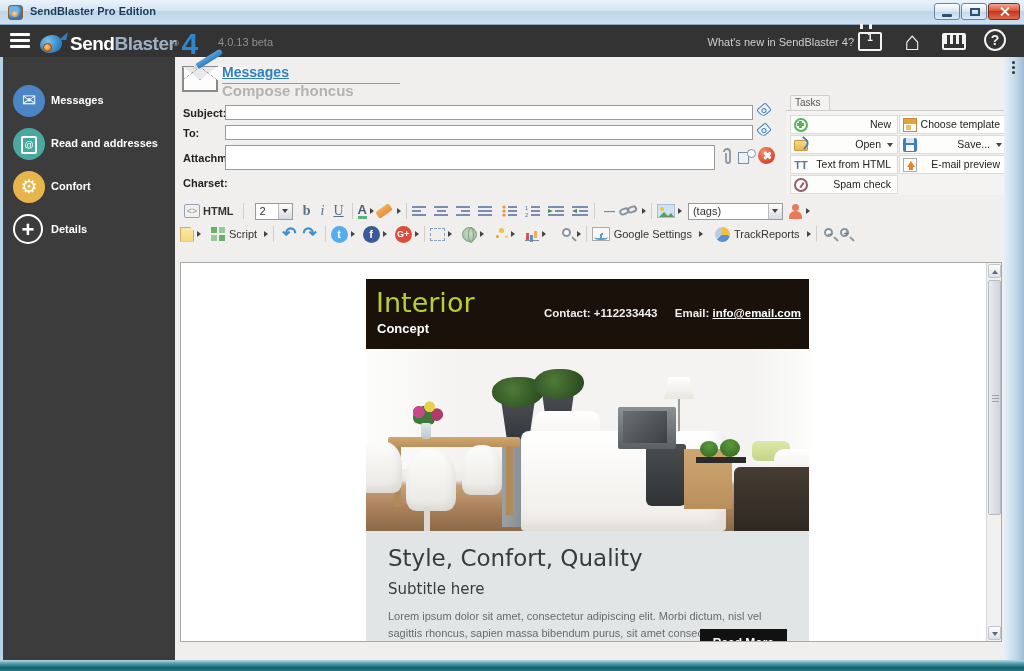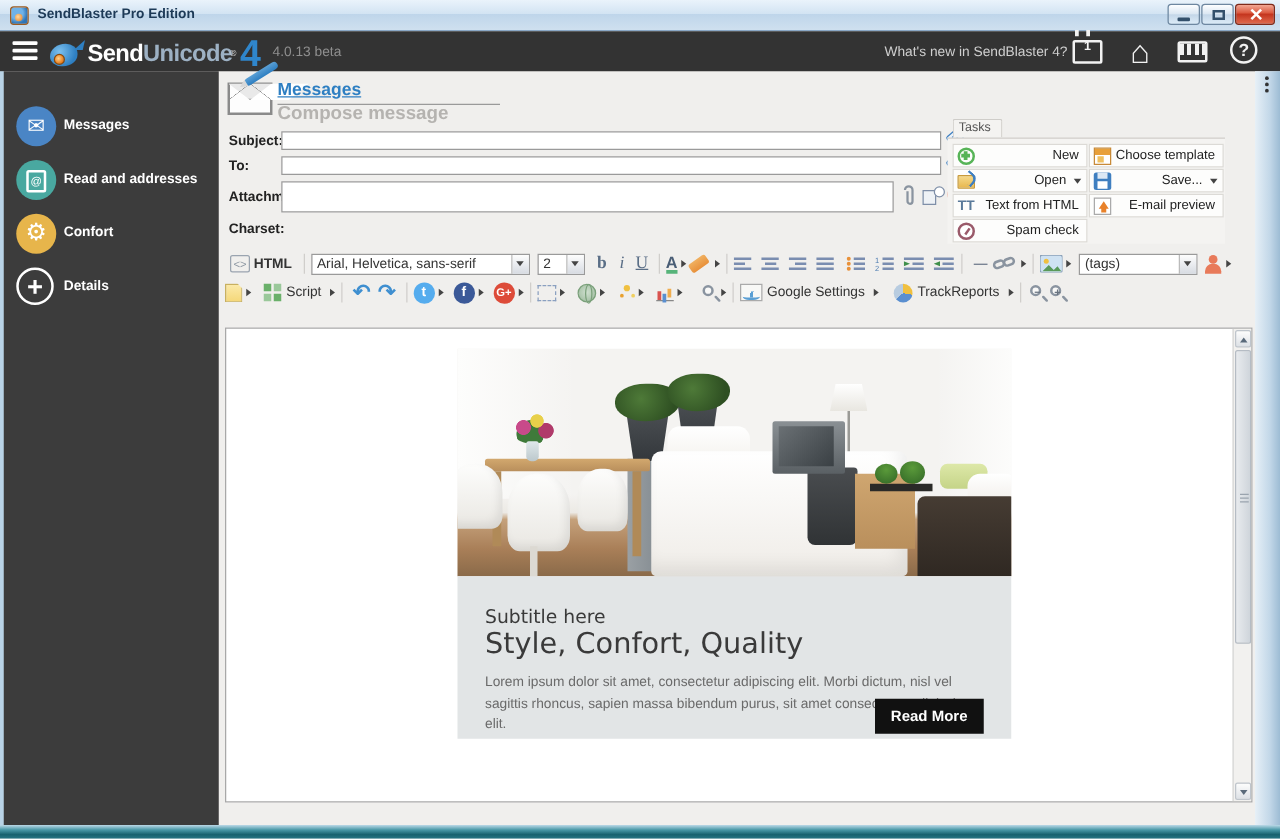--- a/index.html
+++ b/index.html
@@ -104,21 +104,21 @@
   #clip-ic svg { display:block; }
   #stamp-ic { position:absolute; left:560px; top:92px; width:18px; height:16px; cursor:pointer; }
   #stamp-ic .pg { position:absolute; left:0; top:3px; width:11px; height:12px; border:1.5px solid #7f8fa8; background:#eef2f6; }
   #stamp-ic .clk { position:absolute; right:0; top:0; width:9px; height:9px; border-radius:50%; border:1.5px solid #7f8fa8; background:#fff; }
   #remove-attach { position:absolute; left:580px; top:90px; width:17px; height:17px; border-radius:50%;
     background:radial-gradient(circle at 35% 30%, #f09070, #d9472b 70%); cursor:pointer; }
   #remove-attach::before, #remove-attach::after { content:""; position:absolute; left:7.5px; top:4px; width:2.5px; height:9px; background:#fff; border-radius:1px; }
   #remove-attach::before { transform:rotate(45deg); } #remove-attach::after { transform:rotate(-45deg); }
 
   
-  #tasks { position:absolute; left:580px; top:38px; width:222px; height:100px; }
+  #tasks { position:absolute; left:608px; top:38px; width:222px; height:100px; }
   #tasks-title { position:absolute; left:4px; top:0; font-size:10px; color:#555; background:#f4f3f1; border:1px solid #cfcdc9; border-bottom:none; padding:1px 8px 2px 4px; border-radius:2px 2px 0 0; }
   #tasks-body { position:absolute; left:0; top:15px; width:222px; height:85px; background:#f4f3f1; border-top:1px solid #cfcdc9; }
   .task-btn { position:absolute; width:108px; height:19px; background:#fdfdfc; border:1px solid #dcdad6; font-size:10.5px; color:#222;
     text-align:right; line-height:17px; padding-right:6px; cursor:pointer; }
   .task-btn .tb-ic { position:absolute; left:3px; top:2px; width:14px; height:14px; }
   .task-btn.has-dd { padding-right:16px; }
   .task-btn .dd { position:absolute; right:4px; top:7px; border-left:3.5px solid transparent; border-right:3.5px solid transparent; border-top:4px solid #444; }
   .tbi-new { border-radius:50%; border:2.5px solid #57b457; }
   .tbi-new::before { content:""; position:absolute; left:3px; top:1px; width:3px; height:7px; background:#57b457; }
   .tbi-new::after { content:""; position:absolute; left:1px; top:3px; width:7px; height:3px; background:#57b457; }
@@ -279,21 +279,21 @@
         <i></i>
         <i></i>
       </div>
     <div id="logo">
       <div id="fish">
           <div class="fin"></div>
           <div class="body"></div>
           <div class="eye"></div>
         </div>
       <span class="logo-send">Send</span>
-        <span class="logo-blaster">Unicode</span>
+        <span class="logo-blaster">Blaster</span>
         <span class="logo-reg">®</span>
         <span class="logo-4">4</span>
     </div>
     <div id="version">4.0.13 beta</div>
     <div id="whatsnew">What's new in SendBlaster 4?</div>
     <div class="hdr-icons">
       <div class="hdr-ic">
           <div class="ic-cal">
             <div class="day">1</div>
           </div>
@@ -330,21 +330,21 @@
 
     <div id="pagehead-icon">
       <div class="env"></div>
         <div class="flap"></div>
         <div class="flapline"></div>
         <div class="pen"></div>
     </div>
     <div id="page-title-wrap">
       <span id="page-title">Messages</span>
     </div>
-    <div id="page-subtitle">Compose message</div>
+    <div id="page-subtitle">Compose rhoncus</div>
 
     <div class="flabel" style="top:50px">Subject:</div>
     <input id="subject-input" class="finput" value="" style="">
     <div class="flabel" style="top:70px">To:</div>
     <input id="to-input" class="finput" value="" style="">
     <div class="flabel" style="top:95px">Attachments:</div>
     <input id="attach-input" class="finput" value="" style="">
     <div class="flabel" style="top:120px">Charset:</div>
 
     <div id="tag1" class="tag-ic">
@@ -377,26 +377,20 @@
       </div>
     </div>
 
     <div id="toolbar">
       <div id="tb-row1" class="tb-row">
         <span class="tbtn">
             <span class="code-ic">&lt;&gt;</span>
             <b>HTML</b>
           </span>
         <span class="tsep"></span>
-        <span id="font-combo" class="combo">
-            <span>Arial, Helvetica, sans-serif</span>
-            <span class="dd">
-              <i></i>
-            </span>
-          </span>
         <span style="width:6px"></span>
         <span id="size-combo" class="combo">
             <span>2</span>
             <span class="dd">
               <i></i>
             </span>
           </span>
         <span style="width:6px"></span>
         <span class="fmt b">b</span>
         <span class="fmt i">i</span>
@@ -569,20 +563,26 @@
             <span class="mag" style="left:2px;top:2px">
               <span class="pm">+</span>
             </span>
           </span>
       </div>
 
     </div>
 
     <div id="editor">
       <div id="email">
+        <div id="em-header">
+          <div id="em-brand">Interior</div>
+          <div id="em-brand-sub">Concept</div>
+          <div id="em-contact">Contact: +112233443</div>
+          <div id="em-email"><span>Email: </span><a>info@email.com</a></div>
+        </div>
 
         <div id="em-photo">
           <div class="ph win-light"></div>
           <div class="ph win-right"></div>
 
           <div class="ph lamppole" style="left:312px; top:48px; width:2px; height:62px;"></div>
           <div class="ph lampshade" style="left:298px; top:28px; width:30px; height:22px;"></div>
 
           <div class="ph pedestal" style="left:136px; top:88px; width:32px; height:90px;"></div>
           <div class="ph pedestal" style="left:176px; top:80px; width:32px; height:80px;"></div>
@@ -611,22 +611,22 @@
 
           <div class="ph greencushion" style="left:386px; top:92px; width:38px; height:20px;"></div>
           <div class="ph cushion" style="left:408px; top:100px; width:40px; height:26px;"></div>
           <div class="ph tray" style="left:330px; top:108px; width:50px; height:6px;"></div>
           <div class="ph tray-plant" style="left:334px; top:92px; width:18px; height:16px;"></div>
           <div class="ph tray-plant" style="left:354px; top:90px; width:20px; height:18px;"></div>
           <div class="ph darksofa" style="left:368px; top:118px; width:80px; height:64px;"></div>
         </div>
 
         <div id="em-body">
+          <div id="em-h1">Style, Confort, Quality</div>
           <div id="em-h2">Subtitle here</div>
-          <div id="em-h1">Style, Confort, Quality</div>
           <div id="em-p">Lorem ipsum dolor sit amet, consectetur adipiscing elit. Morbi dictum, nisl vel sagittis rhoncus, sapien massa bibendum purus, sit amet consectetur adipisci elit.</div>
           <div id="em-readmore">Read More</div>
         </div>
       </div>
 
       <div id="editor-scroll">
         <div class="sb-btn up"></div>
         <div id="sb-thumb"></div>
         <div class="sb-btn down"></div>
       </div>

